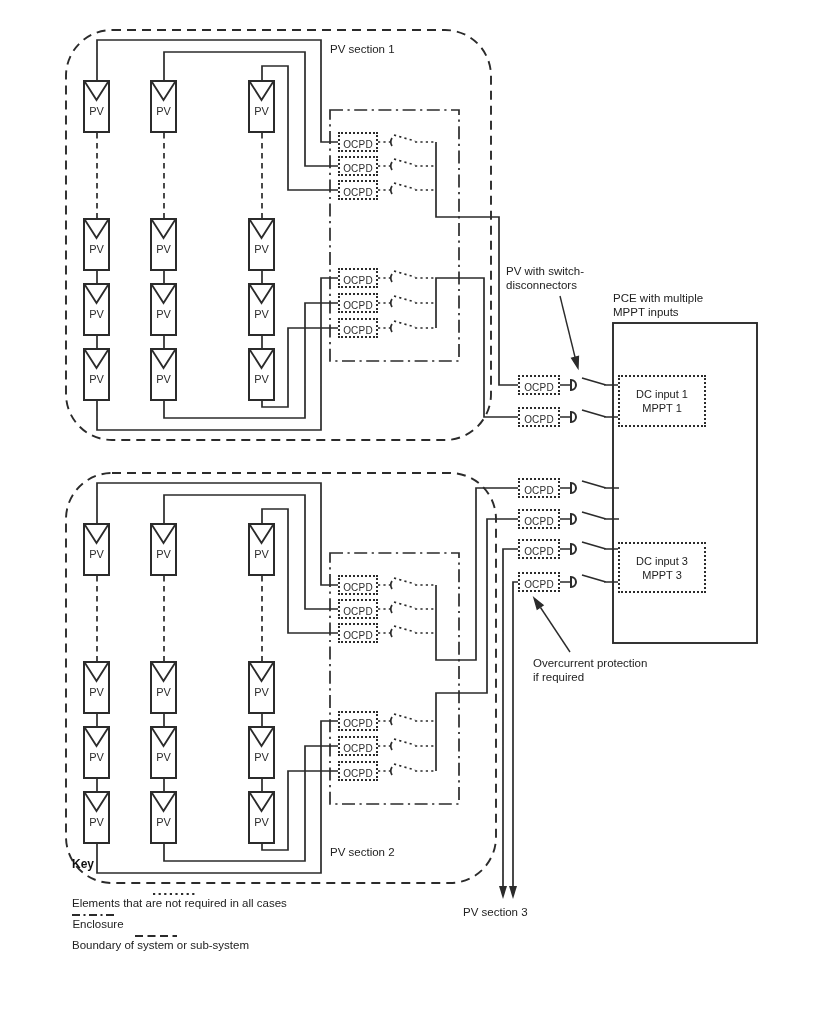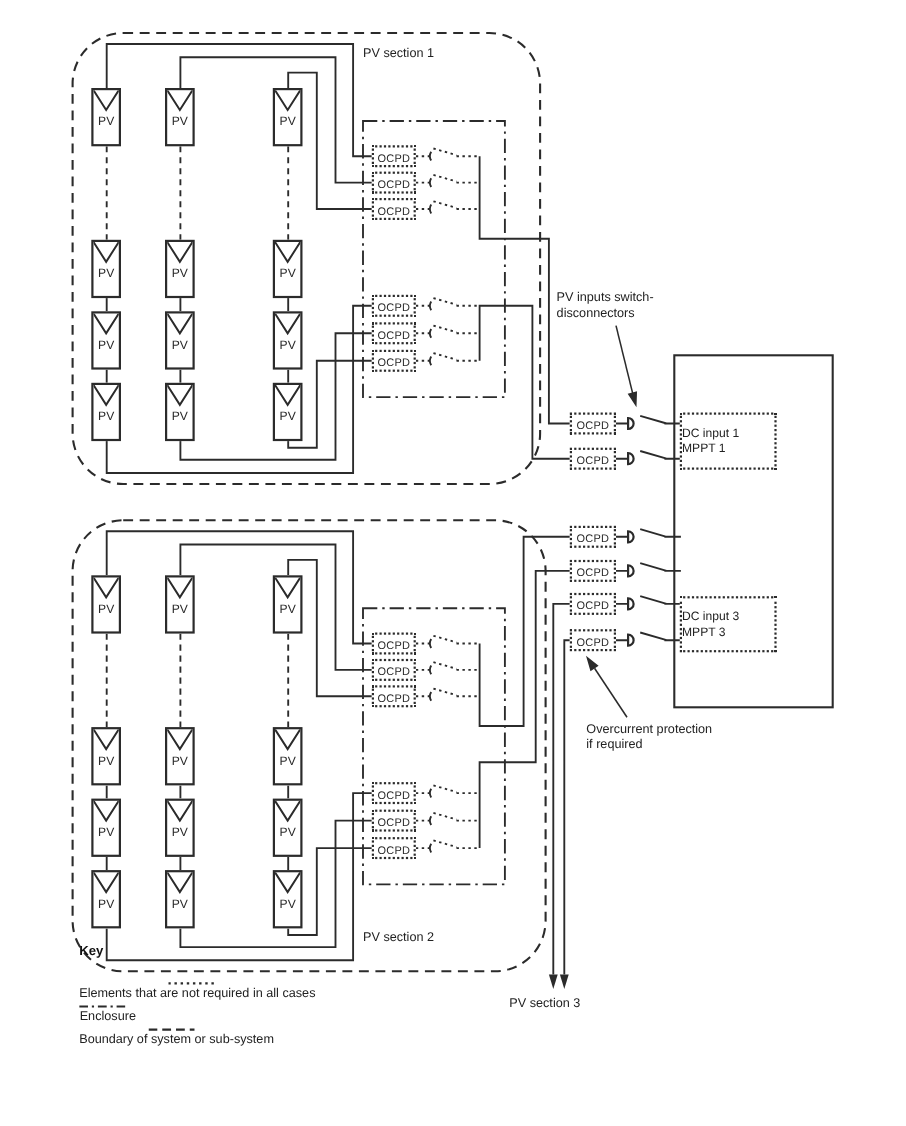--- a/index.html
+++ b/index.html
@@ -11,21 +11,21 @@
   .pv svg{position:absolute;left:0;top:0;display:block;}
   .pv span{position:absolute;left:0;top:23px;width:100%;text-align:center;
            font-size:11px;color:#2b2b2b;}
   
   .ocpd{position:absolute;width:40px;height:20px;border:2px dotted #2b2b2b;box-sizing:border-box;
         background:#fff;display:flex;align-items:flex-end;justify-content:center;
         font-size:10px;color:#2b2b2b;letter-spacing:.2px;}
   .ocpd.big{width:42px;}
   
   .dcbox{position:absolute;width:88px;border:2px dotted #2b2b2b;box-sizing:border-box;background:#fff;
-         display:flex;flex-direction:column;align-items:flex-start;justify-content:center;
+         display:flex;flex-direction:column;align-items:center;justify-content:center;
          font-size:11px;line-height:14px;color:#222;}
   
   .lbl{position:absolute;font-size:11.5px;color:#222;line-height:13.5px;}
   .center{}
   .key{position:absolute;left:72px;top:857px;}
   .key-title{font-size:12px;font-weight:bold;color:#111;}
   .key-row{position:absolute;left:0;display:flex;align-items:center;white-space:nowrap;flex-direction:column;}
   .key-row svg{margin-right:10px;display:block;}
   .key-row span{font-size:11.5px;color:#222;}
 </style>
@@ -301,22 +301,26 @@
     <span>MPPT 1</span>
   </div>
   <div class="dcbox" style="left:618px;top:542px;height:51px">
     <span>DC input 3</span>
     <span>MPPT 3</span>
   </div>
 
   <div class="lbl center" style="left:330px;top:43px;width:132px">PV section 1</div>
   <div class="lbl center" style="left:330px;top:846px;width:132px">PV section 2</div>
   <div class="lbl center" style="left:463px;top:906px;width:100px">PV section 3</div>
+  <div class="lbl center" style="left:613px;top:292px;width:144px">
+    <div>PCE with multiple</div>
+    <div>MPPT inputs</div>
+  </div>
   <div class="lbl center" style="left:506px;top:265px;width:112px">
-    <div>PV inputs switch-</div>
+    <div>PV with switch-</div>
     <div>disconnectors</div>
   </div>
   <div class="lbl" style="left:533px;top:657px">
     <div>Overcurrent protection</div>
     <div>if required</div>
   </div>
 
   <div class="key">
     <div class="key-title">Key</div>
     <div class="key-row" style="top:34px">

